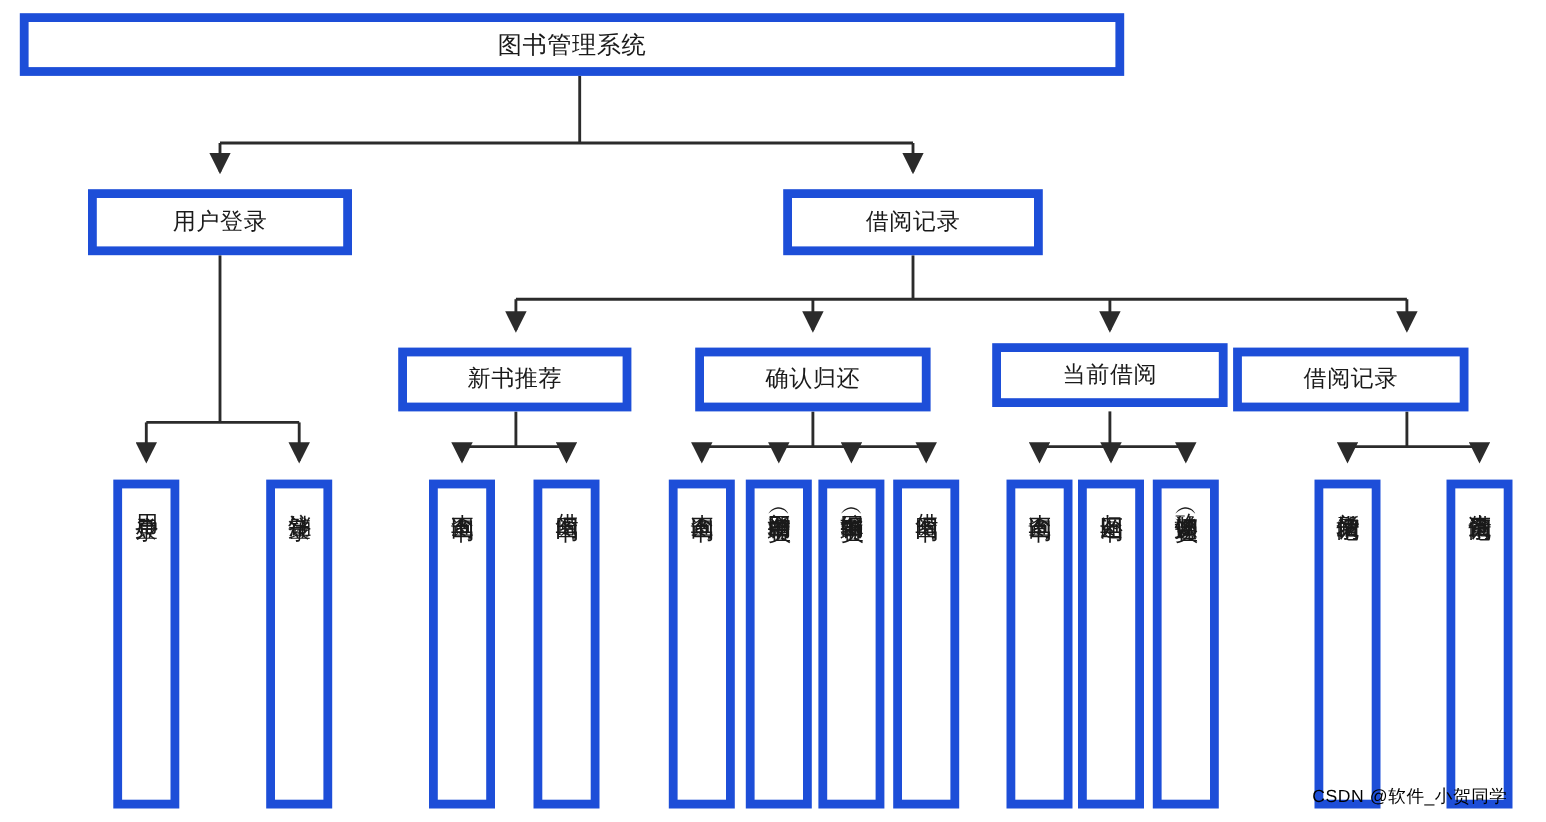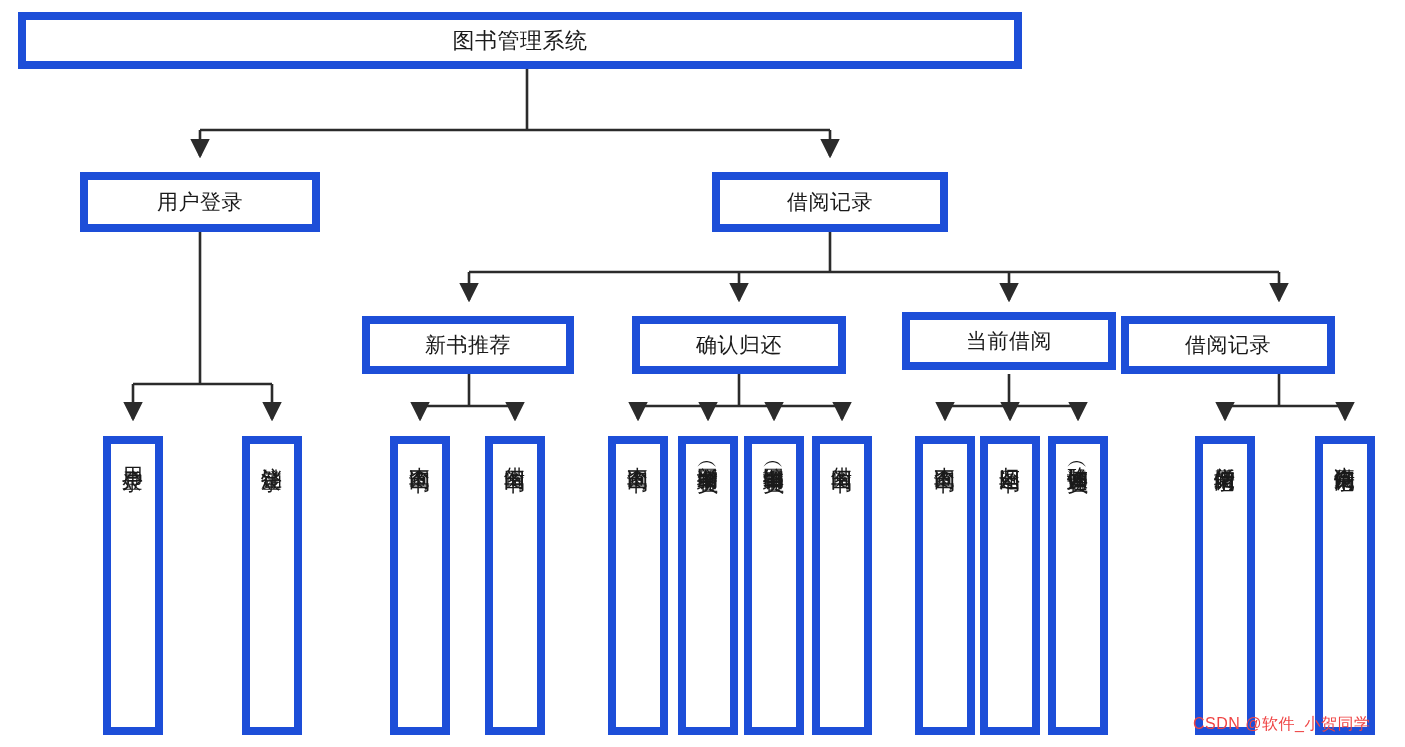--- a/index.html
+++ b/index.html
@@ -61,21 +61,21 @@
     font-size: 21px;
     line-height: 1.0;
     letter-spacing: 2px;
   }
   .v-node.tall-text .node-label {
     letter-spacing: 1px;
   }
   .watermark {
     position: absolute;
     font-size: 16px;
-    color: #ef4444;
+    color: #000000;
     white-space: nowrap;
     letter-spacing: 0.5px;
     font-family: "Liberation Sans", "DejaVu Sans", sans-serif;
   }
 </style>
 </head>
 <body>
 
 <div id="canvas">
 

